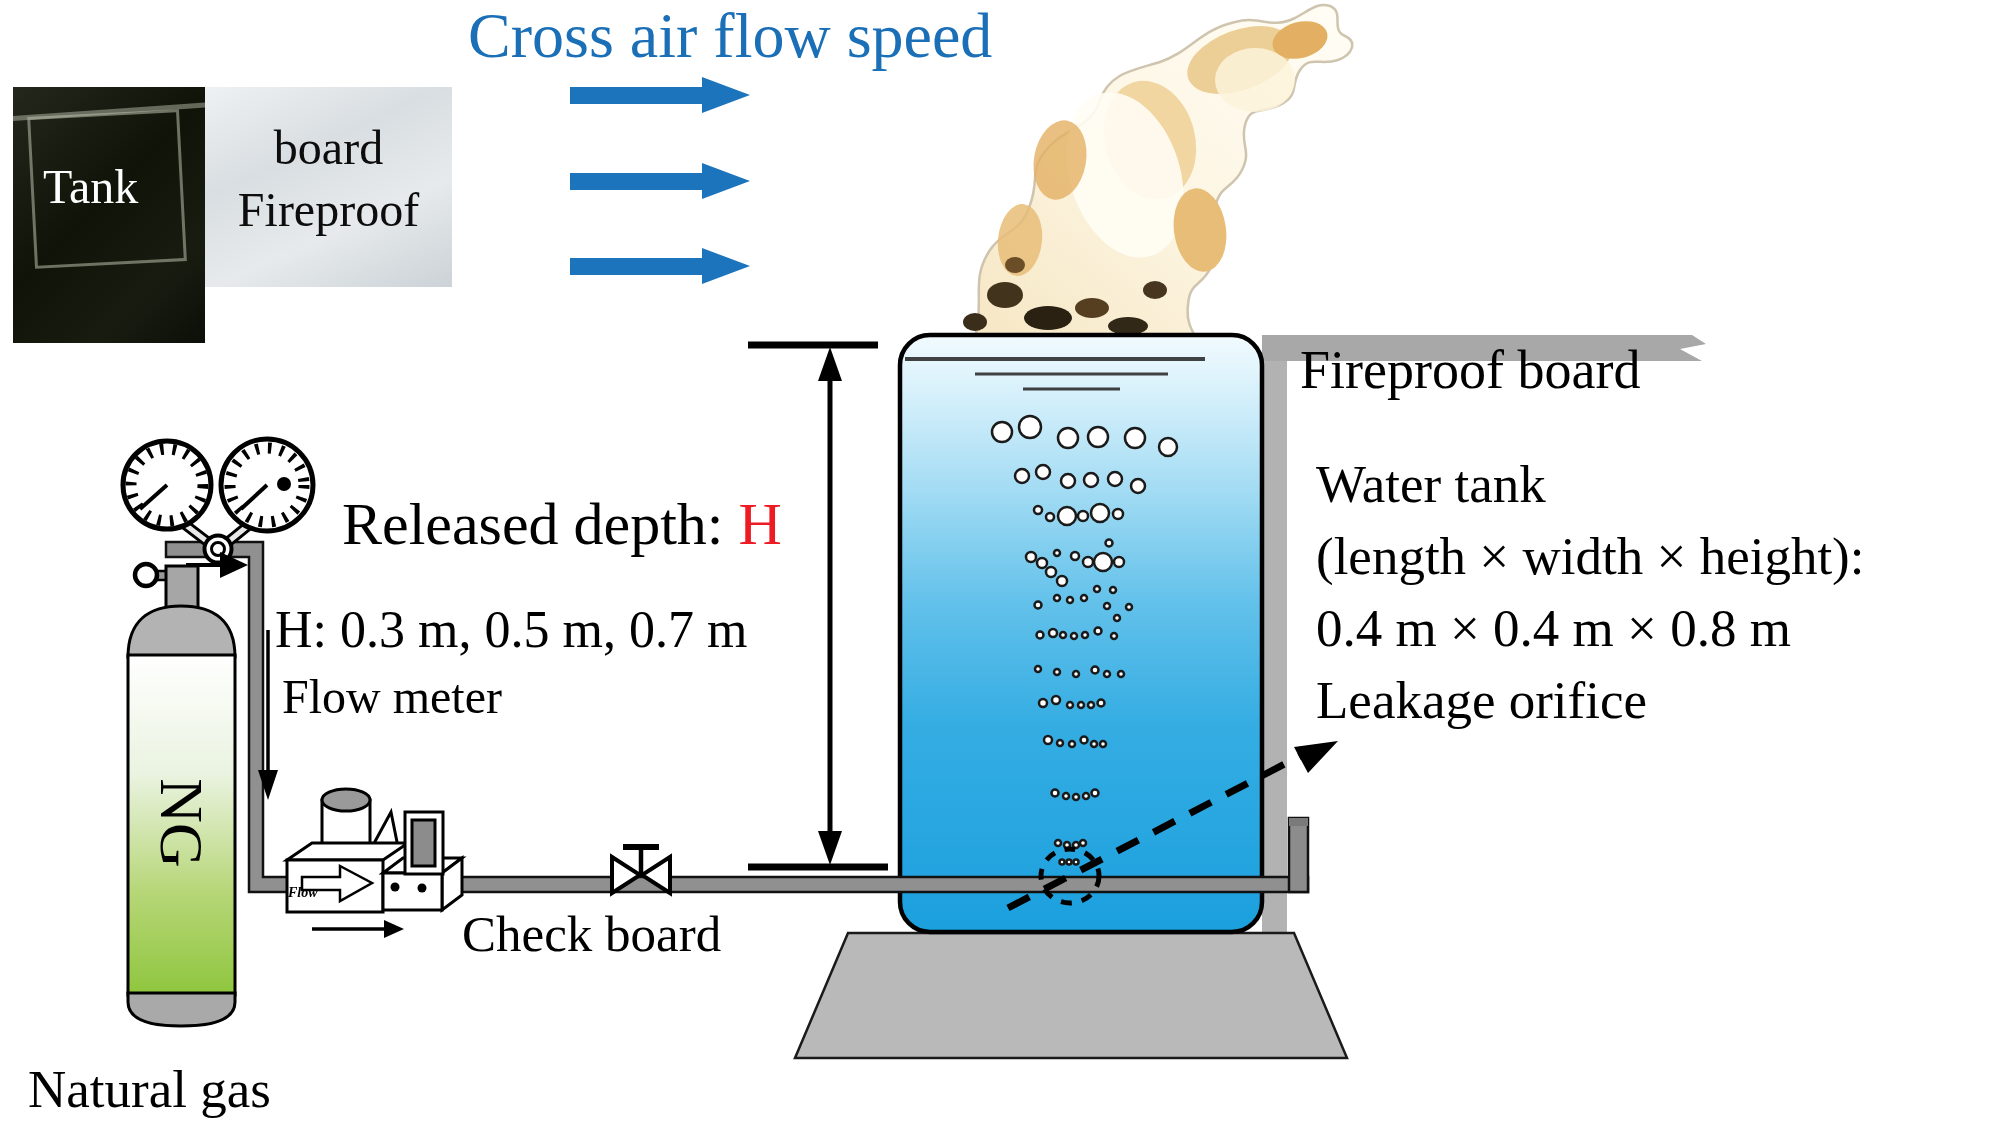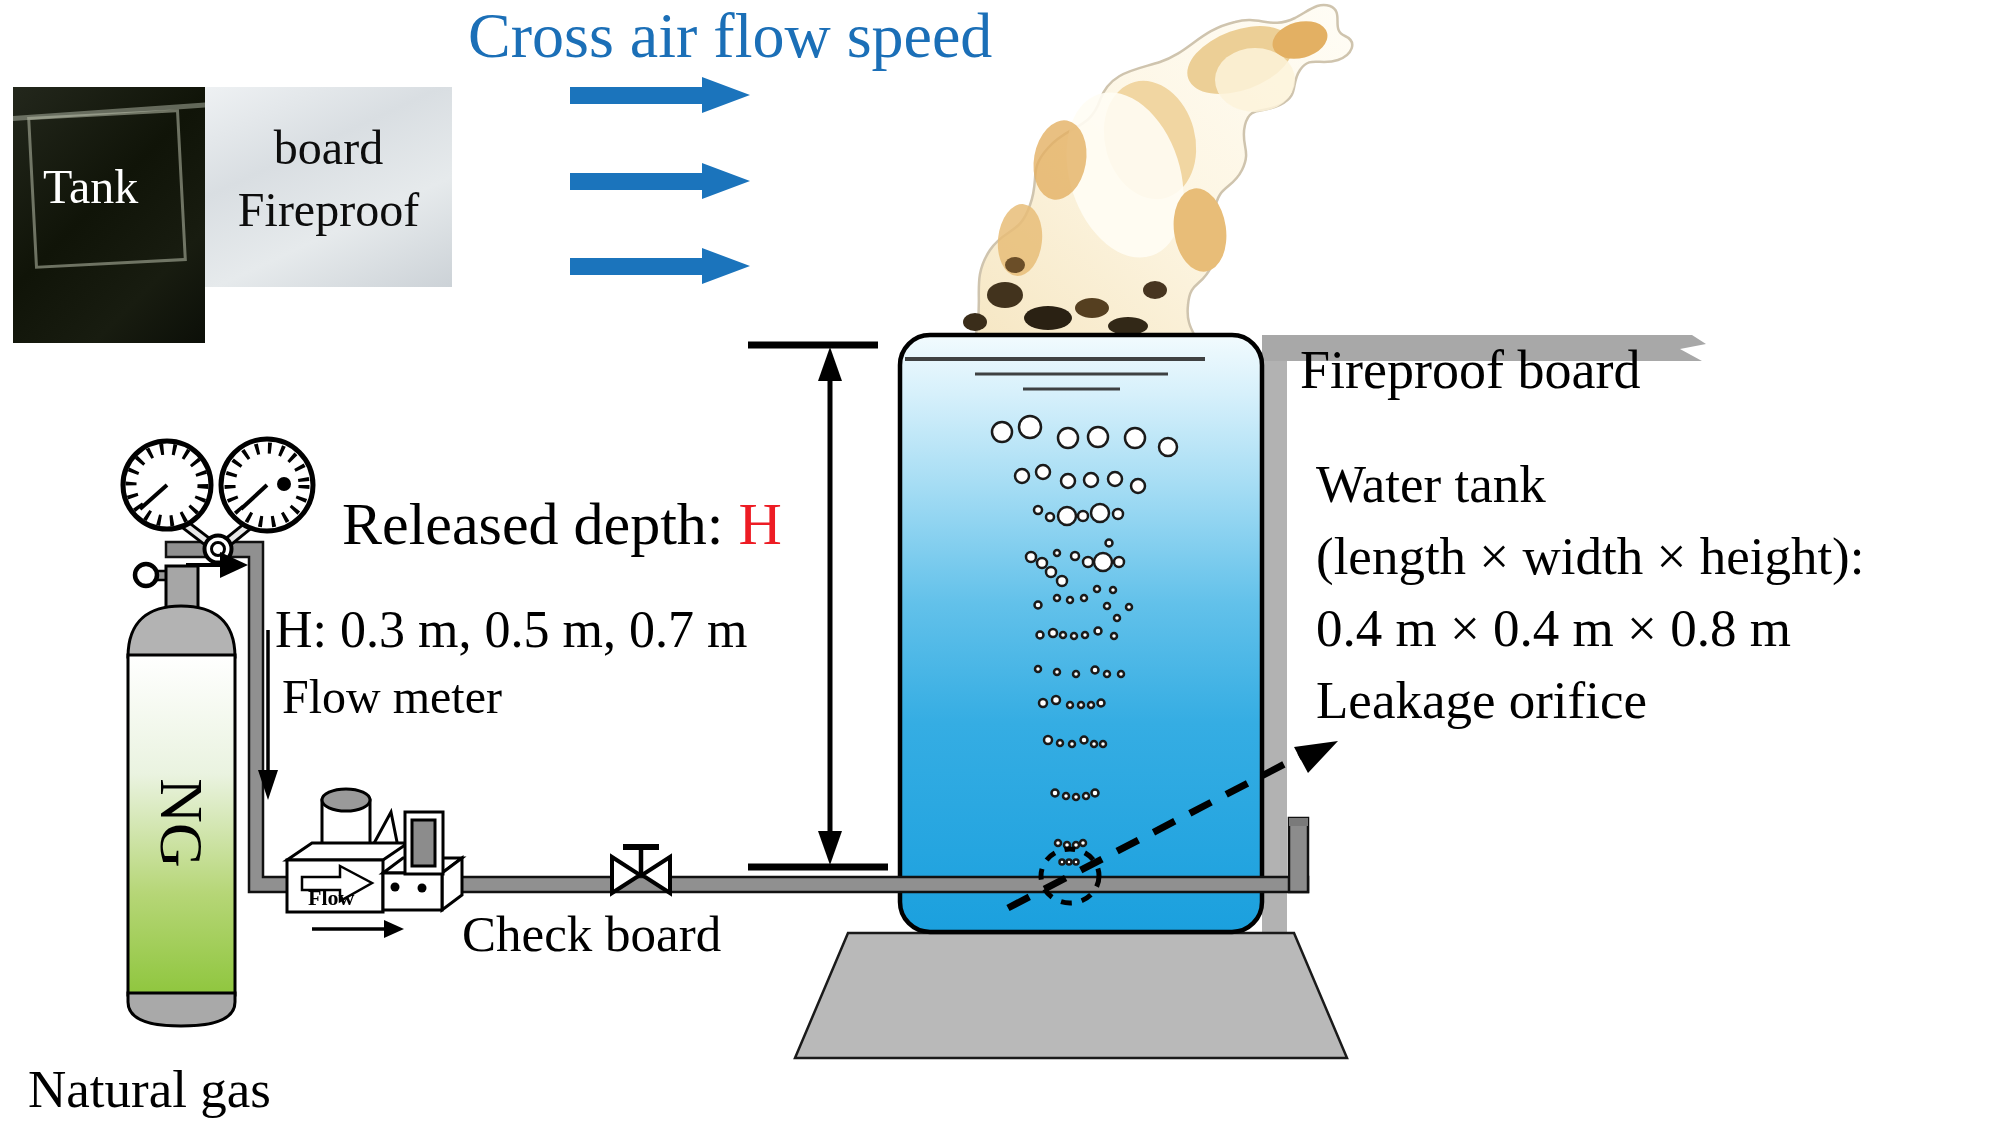--- a/index.html
+++ b/index.html
@@ -20,21 +20,21 @@
   .photo-light{position:relative;width:247px;height:200px;
     background:linear-gradient(155deg,#eef1f3 0%,#d9dee2 35%,#e6eaec 65%,#ccd2d7 100%);}
   .tank-word{position:absolute;left:30px;top:72px;font-size:48px;color:#ffffff;}
   .board-word{position:absolute;left:0;top:30px;width:247px;text-align:center;
     font-size:48px;color:#0d0d0d;line-height:1.3;}
   .board-word span{display:block;}
   .released{left:342px;top:493px;font-size:60px;}
   .released .red{color:#ed1c24;}
   .depths{left:275px;top:583px;font-size:52px;margin-top:20px;}
   .flowmeter-lbl{left:282px;top:672px;font-size:48px;}
-  .flow-word{left:308px;top:886px;font-size:22px;font-weight:bold;}
+  .flow-word{left:288px;top:886px;font-size:14px;font-style:italic;font-weight:bold;}
   .checkvalve-lbl{left:462px;top:908px;font-size:51px;}
   .naturalgas-lbl{left:28px;top:1062px;font-size:53px;}
   .ng-word{left:121px;top:790px;width:120px;height:66px;text-align:center;
     font-size:62px;transform:rotate(90deg);}
   .fireboard-lbl{left:1300px;top:342px;font-size:54px;text-align:center;}
   .rightblock{left:1316px;top:448px;width:692px;text-align:left;font-size:53px;line-height:72px;}
   .rightblock div{white-space:nowrap;}
 </style>
 </head>
 <body>

